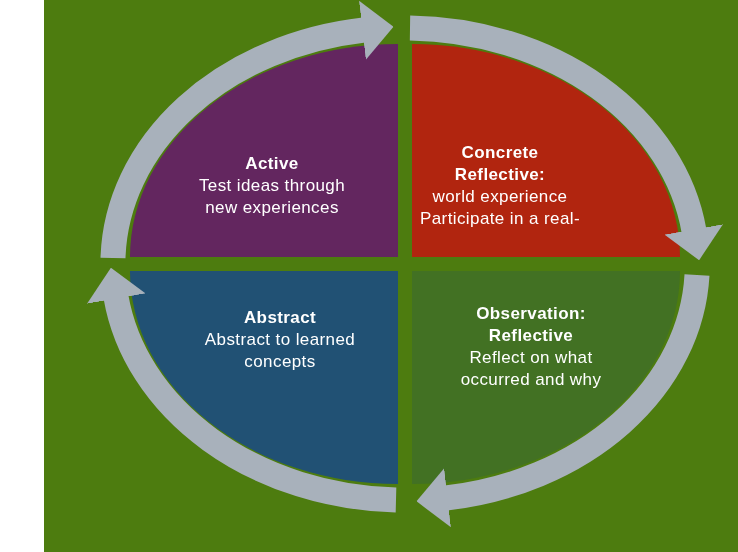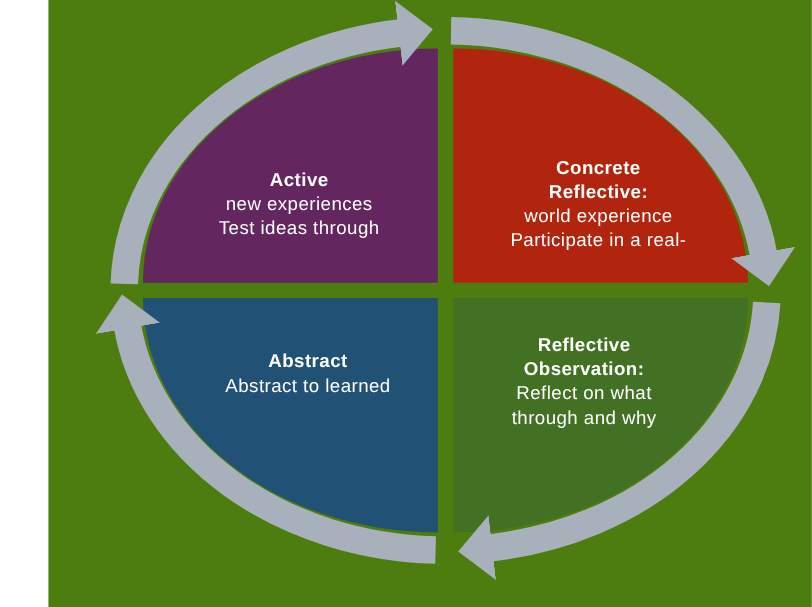--- a/index.html
+++ b/index.html
@@ -32,21 +32,21 @@
     line-height: 22px;
     letter-spacing: 0.4px;
     text-align: center;
     white-space: nowrap;
     user-select: none;
   }
   .quadrant-label .heading-line {
     font-weight: bold;
   }
   .label-active          { left: 228px; top: 186px; }
-  .label-concrete        { left: 500px; top: 186px; }
+  .label-concrete        { left: 456px; top: 186px; }
   .label-abstract        { left: 236px; top: 340px; }
   .label-reflective      { left: 487px; top: 347px; }
 </style>
 </head>
 <body>
 
 <div class="canvas">
 
   <svg class="diagram-svg" viewBox="0 0 738 552" xmlns="http://www.w3.org/2000/svg">
     <defs>
@@ -61,36 +61,37 @@
     <path d="M 368 271 L 636 271 A 268 213 0 0 1 368 484 Z" fill="#427123"></path>
 
     <path d="M 69 258 A 292 236 0 0 1 320 30" fill="none" stroke="#A8B1BB" stroke-width="25" marker-end="url(#arrowhead)"></path>
     <path d="M 366 28 A 292 236 0 0 1 650 231" fill="none" stroke="#A8B1BB" stroke-width="25" marker-end="url(#arrowhead)"></path>
     <path d="M 653 275 A 292 236 0 0 1 402 498" fill="none" stroke="#A8B1BB" stroke-width="25" marker-end="url(#arrowhead)"></path>
     <path d="M 352 500 A 292 236 0 0 1 72 297" fill="none" stroke="#A8B1BB" stroke-width="25" marker-end="url(#arrowhead)"></path>
   </svg>
 
   <div class="quadrant-label label-active">
     <div class="heading-line">Active</div>
+    <div class="body-line">Test ideas through</div>
     <div class="body-line">new experiences</div>
-    <div class="body-line">Test ideas through</div>
   </div>
 
   <div class="quadrant-label label-concrete">
     <div class="heading-line">Concrete</div>
     <div class="heading-line">Reflective:</div>
     <div class="body-line">world experience</div>
     <div class="body-line">Participate in a real-</div>
   </div>
 
   <div class="quadrant-label label-abstract">
     <div class="heading-line">Abstract</div>
     <div class="body-line">Abstract to learned</div>
+    <div class="body-line">concepts</div>
   </div>
 
   <div class="quadrant-label label-reflective">
+    <div class="heading-line">Observation:</div>
     <div class="heading-line">Reflective</div>
-    <div class="heading-line">Observation:</div>
     <div class="body-line">Reflect on what</div>
-    <div class="body-line">through and why</div>
+    <div class="body-line">occurred and why</div>
   </div>
 
 </div>
 
 </body></html>

